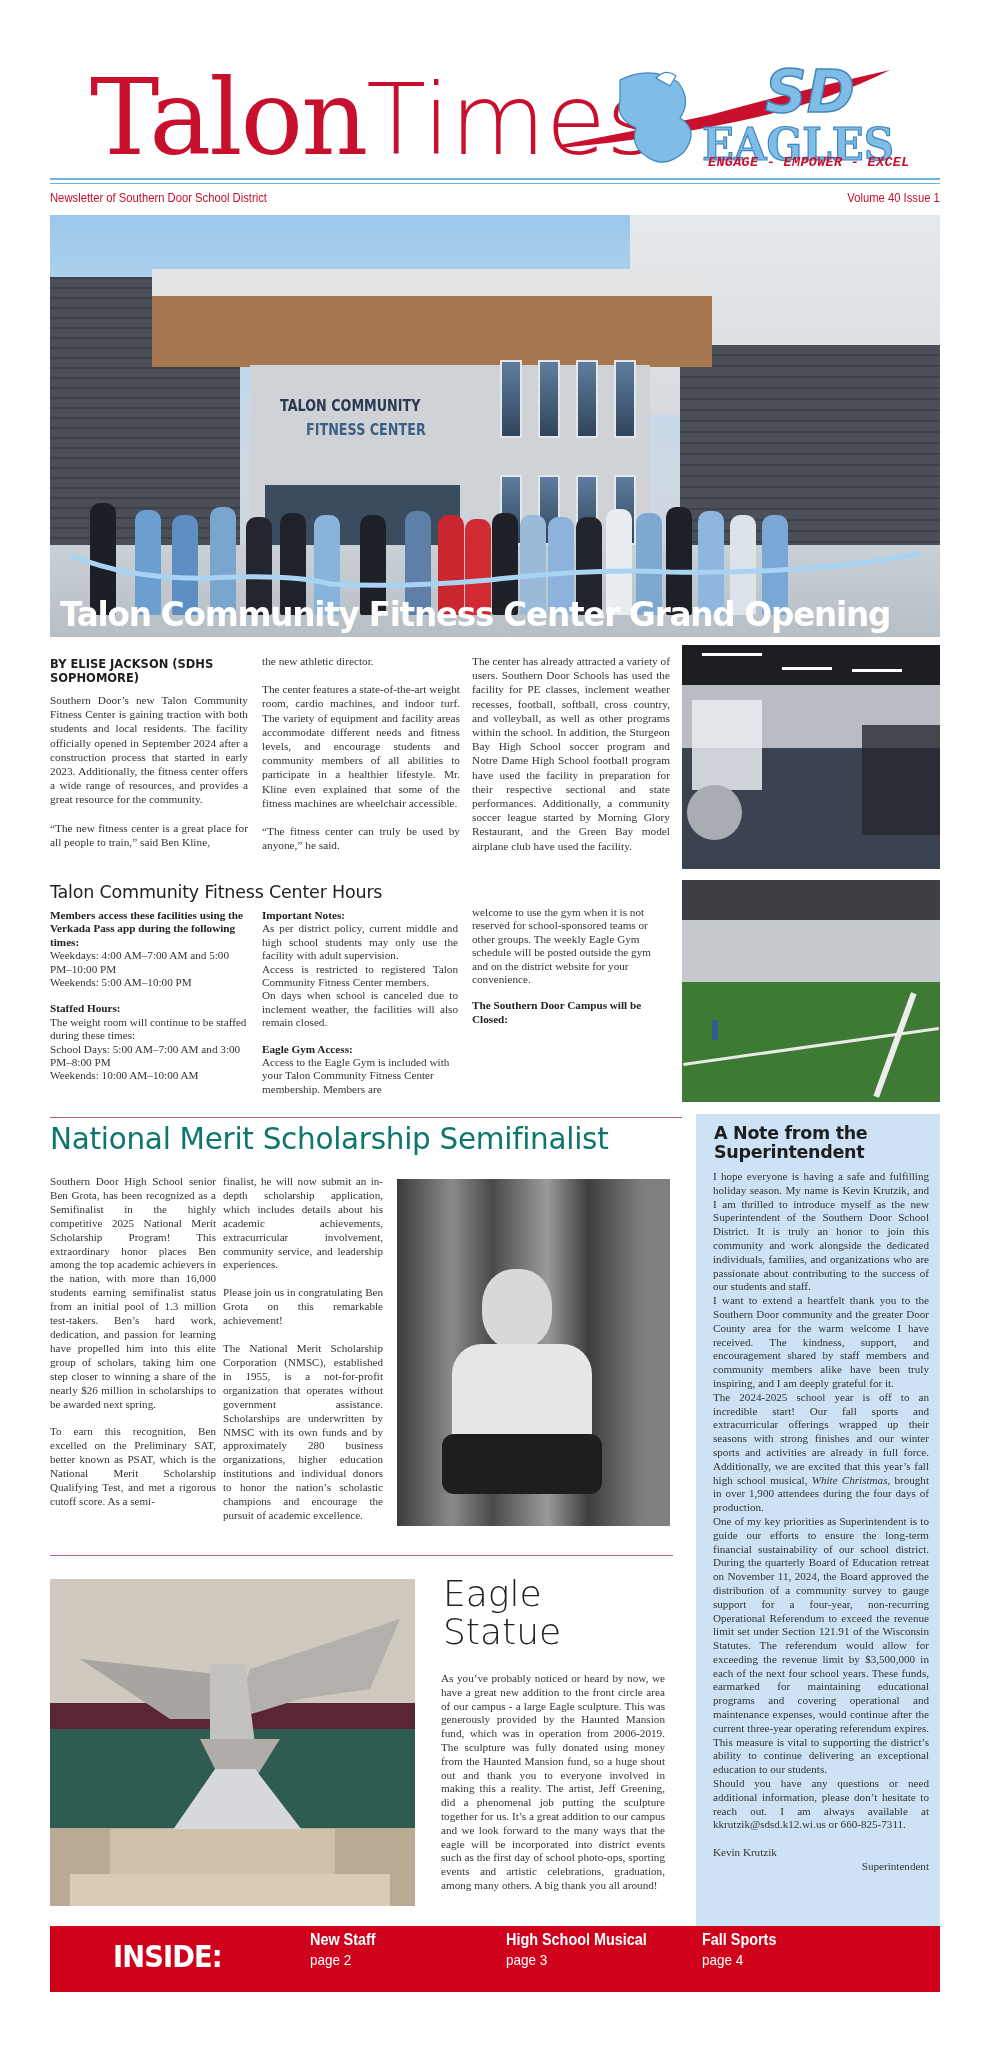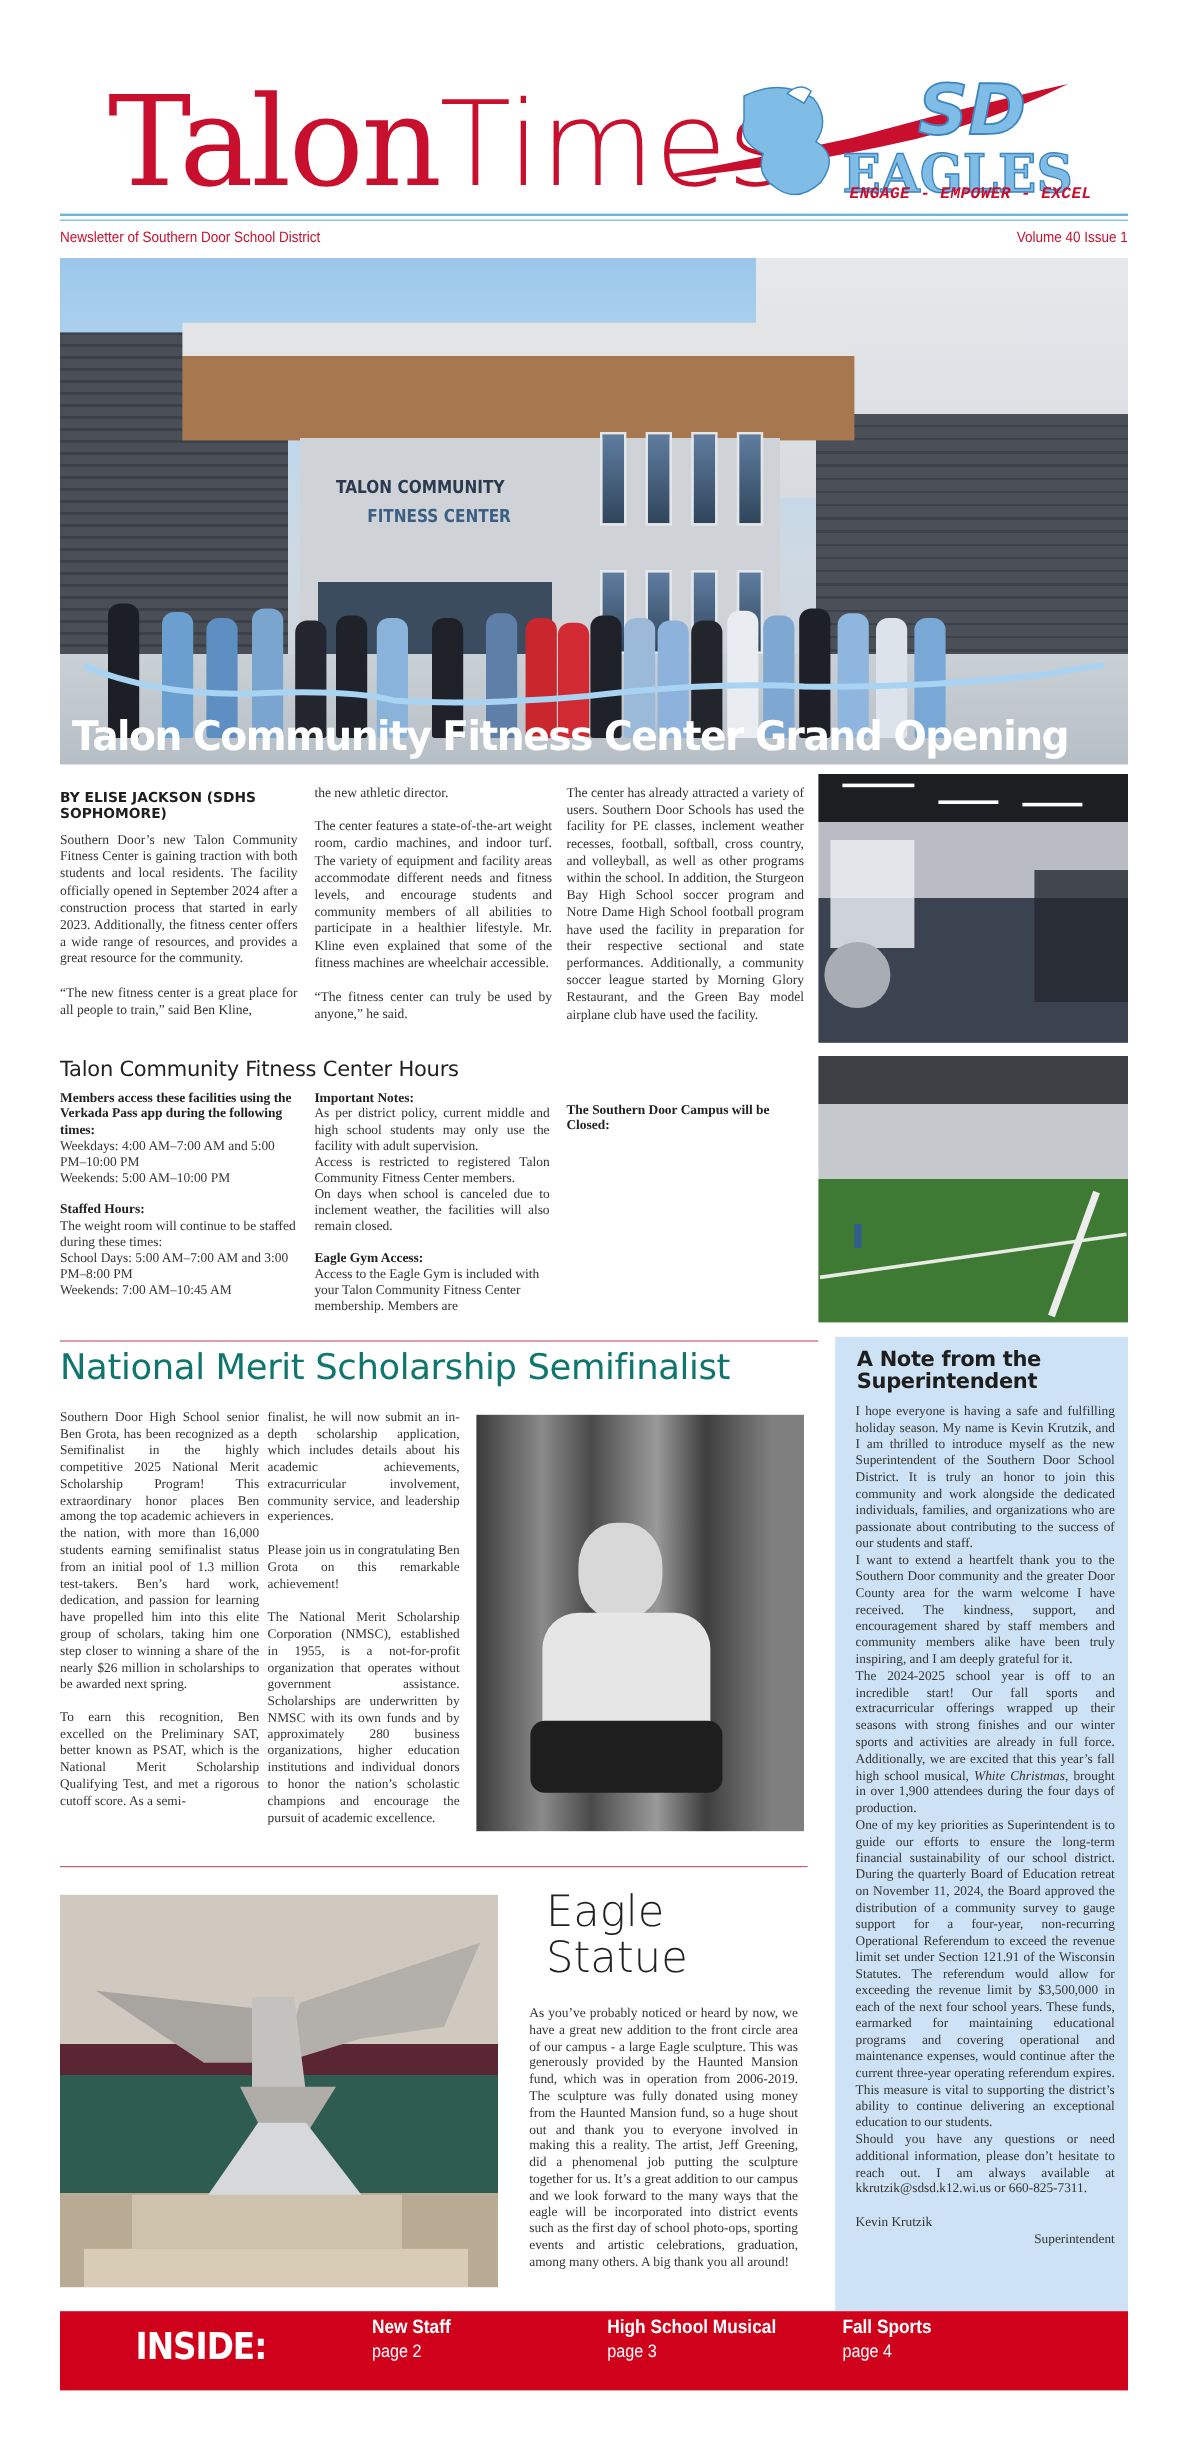--- a/index.html
+++ b/index.html
@@ -62,21 +62,21 @@
 
   
   .supt { left: 696px; top: 1114px; width: 244px; height: 812px; background: #cde2f4; }
   .supt-title { left: 714px; top: 1124px; width: 215px; font-family: "DejaVu Sans", sans-serif; font-weight: bold; font-size: 17.5px; line-height: 19px; color: #1e1e1e; letter-spacing: -0.3px; }
   .supt-body { left: 713px; top: 1170px; width: 216px; font-family: "Liberation Serif", serif; font-size: 11.1px; line-height: 13.8px; color: #333; text-align: justify; }
   .supt-body p { margin: 0; }
   .supt-body .sig { margin-top: 13.8px; text-align: left; }
 
   .red-rule2 { left: 50px; top: 1555px; width: 623px; height: 1px; background: #b9636c; }
   .photo-eagle { left: 50px; top: 1579px; width: 365px; height: 327px; background: linear-gradient(180deg, #cfc9bf 0 38%, #5a2634 38% 46%, #2f5c50 46% 76%, #b9aa94 76% 100%); overflow: hidden; }
-  .eagle-title { left: 443px; top: 1575px; font-family: "DejaVu Sans", sans-serif; font-weight: 200; font-size: 36px; line-height: 38px; color: #222; margin-left: 12px; }
+  .eagle-title { left: 443px; top: 1575px; font-family: "DejaVu Sans", sans-serif; font-weight: 200; font-size: 36px; line-height: 38px; color: #222; }
   .e1 { left: 441px; top: 1672px; width: 224px; font-size: 11.2px; line-height: 13.8px; }
 
   
   .inside-bar { left: 50px; top: 1926px; width: 890px; height: 66px; background: #d0021b; }
   .inside-label { left: 113px; top: 1938px; font-family: "DejaVu Sans", sans-serif; font-weight: bold; font-size: 31px; color: #fff; letter-spacing: -1px; transform: scaleX(0.88); transform-origin: left; }
   .inside-item { font-family: "Liberation Sans", sans-serif; color: #fff; }
   .inside-item .t { font-weight: bold; font-size: 16px; display: block; transform: scaleX(0.9); transform-origin: left; white-space: nowrap; }
   .inside-item .p { font-size: 15px; display: block; transform: scaleX(0.9); transform-origin: left; margin-top: 2px; }
 </style>
 </head>
@@ -177,32 +177,33 @@
 
 <div class="abs hours-title">Talon Community Fitness Center Hours</div>
 <div class="abs hcol h1">
   <b>Members access these facilities using the Verkada Pass app during the following times:</b>
   <div>Weekdays: 4:00 AM–7:00 AM and 5:00 PM–10:00 PM</div>
   <div>Weekends: 5:00 AM–10:00 PM</div>
   <div class="gap"></div>
   <b>Staffed Hours:</b>
   <div>The weight room will continue to be staffed during these times:</div>
   <div>School Days: 5:00 AM–7:00 AM and 3:00 PM–8:00 PM</div>
-  <div>Weekends: 7:00 AM–10:45 AM</div>
+  <div>Weekends: 10:00 AM–10:00 AM</div>
 </div>
 <div class="abs hcol h2">
   <b>Important Notes:</b>
   <div>As per district policy, current middle and high school students may only use the facility with adult supervision.</div>
   <div>Access is restricted to registered Talon Community Fitness Center members.</div>
   <div>On days when school is canceled due to inclement weather, the facilities will also remain closed.</div>
   <div class="gap"></div>
   <b>Eagle Gym Access:</b>
   <div style="text-align:left">Access to the Eagle Gym is included with your Talon Community Fitness Center membership. Members are</div>
 </div>
 <div class="abs hcol h3">
+  <div>welcome to use the gym when it is not reserved for school-sponsored teams or other groups. The weekly Eagle Gym schedule will be posted outside the gym and on the district website for your convenience.</div>
   <div class="gap"></div>
   <b>The Southern Door Campus will be Closed:</b>
 </div>
 
 <div class="abs red-rule1"></div>
 <div class="abs nm-title">National Merit Scholarship Semifinalist</div>
 <div class="abs col n1">
   <p>Southern Door High School senior Ben Grota, has been recognized as a Semifinalist in the highly competitive 2025 National Merit Scholarship Program! This extraordinary honor places Ben among the top academic achievers in the nation, with more than 16,000 students earning semifinalist status from an initial pool of 1.3 million test-takers.  Ben’s hard work, dedication, and passion for learning have propelled him into this elite group of scholars, taking him one step closer to winning a share of the nearly $26 million in scholarships to be awarded next spring.</p>
   <p>To earn this recognition, Ben excelled on the Preliminary SAT, better known as PSAT, which is the National Merit Scholarship Qualifying Test, and met a rigorous cutoff score. As a semi-</p>
 </div>

